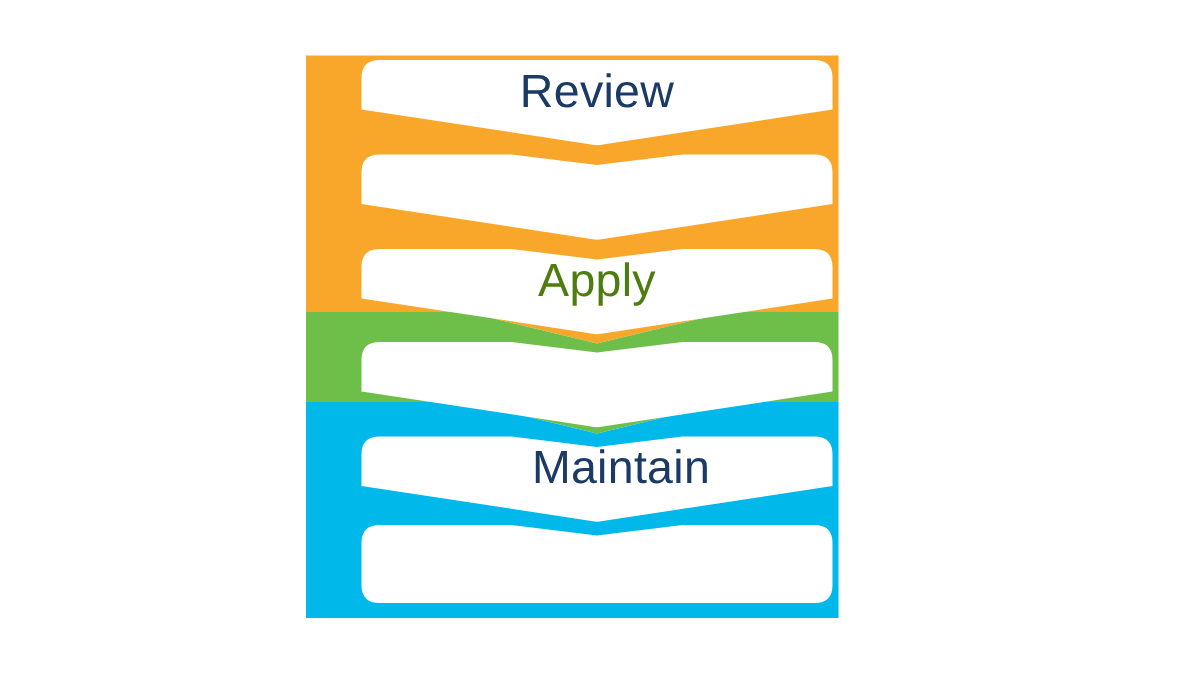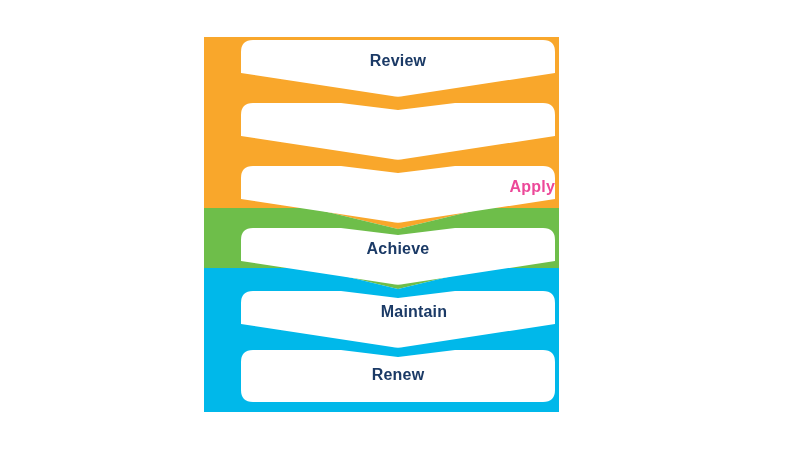--- a/index.html
+++ b/index.html
@@ -23,22 +23,22 @@
     height: 450px;
     display: block;
   }
   .step-label {
     position: absolute;
     left: 241px;
     width: 314px;
     height: 28px;
     line-height: 28px;
     text-align: center;
-    font-size: 16px;
-    font-weight: 700;
+    font-size: 31px;
+    font-weight: 400;
     letter-spacing: 0.2px;
     color: #1B3A66;
     pointer-events: none;
   }
   .lbl-review   { top: 47px; }
   .lbl-qualify  { top: 110px; }
   .lbl-apply    { top: 173px; }
   .lbl-achieve  { top: 235px; }
   .lbl-maintain { top: 298px; }
   .lbl-renew    { top: 361px; }
@@ -63,18 +63,16 @@
     <path d="M241 178 Q241 166 253 166 L341 166 L398 173 L455 166 L543 166 Q555 166 555 178 L555 199 L404 222 Q398 223.5 392 222 L241 199 Z" fill="#FFFFFF"></path>
 
     <path d="M241 240 Q241 228 253 228 L341 228 L398 235 L455 228 L543 228 Q555 228 555 240 L555 261 L404 284 Q398 285.5 392 284 L241 261 Z" fill="#FFFFFF"></path>
 
     <path d="M241 303 Q241 291 253 291 L341 291 L398 298 L455 291 L543 291 Q555 291 555 303 L555 324 L404 347 Q398 348.5 392 347 L241 324 Z" fill="#FFFFFF"></path>
 
     <path d="M241 362 Q241 350 253 350 L341 350 L398 357 L455 350 L543 350 Q555 350 555 362 L555 390 Q555 402 543 402 L253 402 Q241 402 241 390 Z" fill="#FFFFFF"></path>
   </svg>
 
   <div class="step-label lbl-review" style="color: rgb(27, 58, 102);">Review</div>
-  <div class="step-label lbl-apply" style="color: #ec4899; text-align: right;">Apply</div>
-  <div class="step-label lbl-achieve" style="color: rgb(27, 58, 102);">Achieve</div>
+  <div class="step-label lbl-apply" style="color: #4d7c0f;">Apply</div>
   <div class="step-label lbl-maintain" style="color: rgb(27, 58, 102); margin-left: 16px;">Maintain</div>
-  <div class="step-label lbl-renew" style="color: rgb(27, 58, 102);">Renew</div>
 
 </div>
 
 </body></html>

